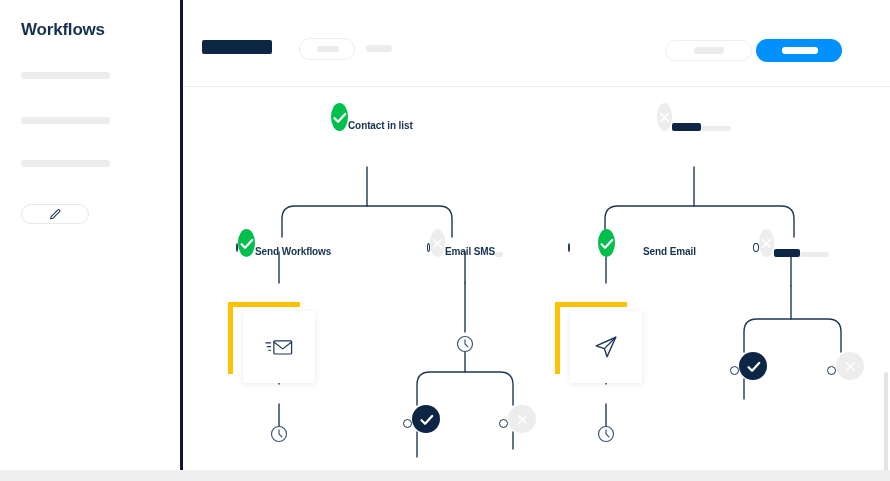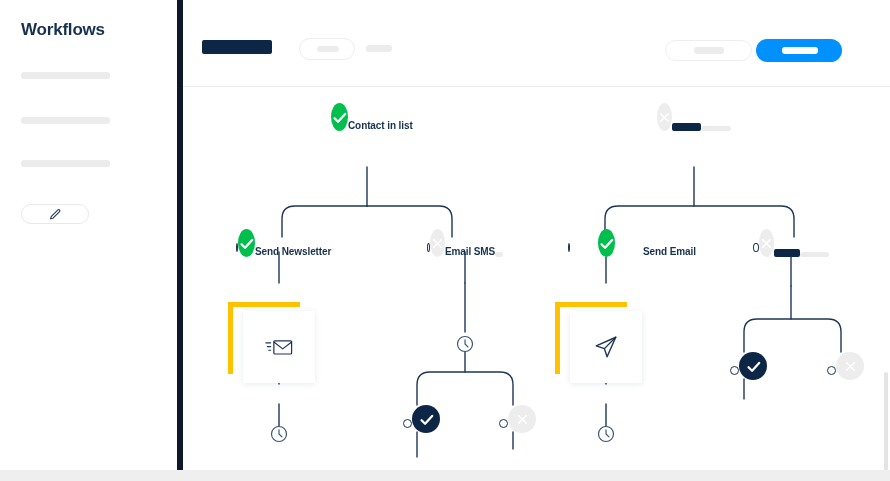--- a/index.html
+++ b/index.html
@@ -15,21 +15,21 @@
     background: #ffffff;
     display: flex;
   }
 
   
   #sidebar {
     position: relative;
     width: 183px;
     height: 481px;
     background: #ffffff;
-    border-right: 6px solid #0f172a;
+    border-right: 3px solid #0f172a;
     flex: 0 0 183px;
   }
   #sidebar-title {
     position: absolute;
     left: 21px; top: 20px;
     font-size: 17px;
     font-weight: bold;
     color: #16314f;
     letter-spacing: -0.2px;
   }
@@ -306,21 +306,21 @@
         <div class="label-underbar" style="width:58px;"></div>
       </div>
 
       <div class="node" style="left:53px; top:142px; width:88px;">
         <div class="conn-dot"></div>
         <div class="status green">
           <svg width="17" height="17" viewBox="0 0 24 24" fill="none" stroke="#ffffff" stroke-width="3.2" stroke-linecap="round" stroke-linejoin="round">
             <path d="M5 13l5 5L20 7"></path>
           </svg>
         </div>
-        <div class="node-label">Send Newsletter</div>
+        <div class="node-label">Send Workflows</div>
         <div class="label-underbar" style="width:68px;"></div>
       </div>
 
       <div class="node" style="left:244px; top:142px; width:76px;">
         <div class="conn-dot"></div>
         <div class="status gray">
           <svg width="15" height="15" viewBox="0 0 24 24" fill="none" stroke="#ffffff" stroke-width="2.6" stroke-linecap="round">
             <path d="M6 6l12 12M18 6L6 18"></path>
           </svg>
         </div>

